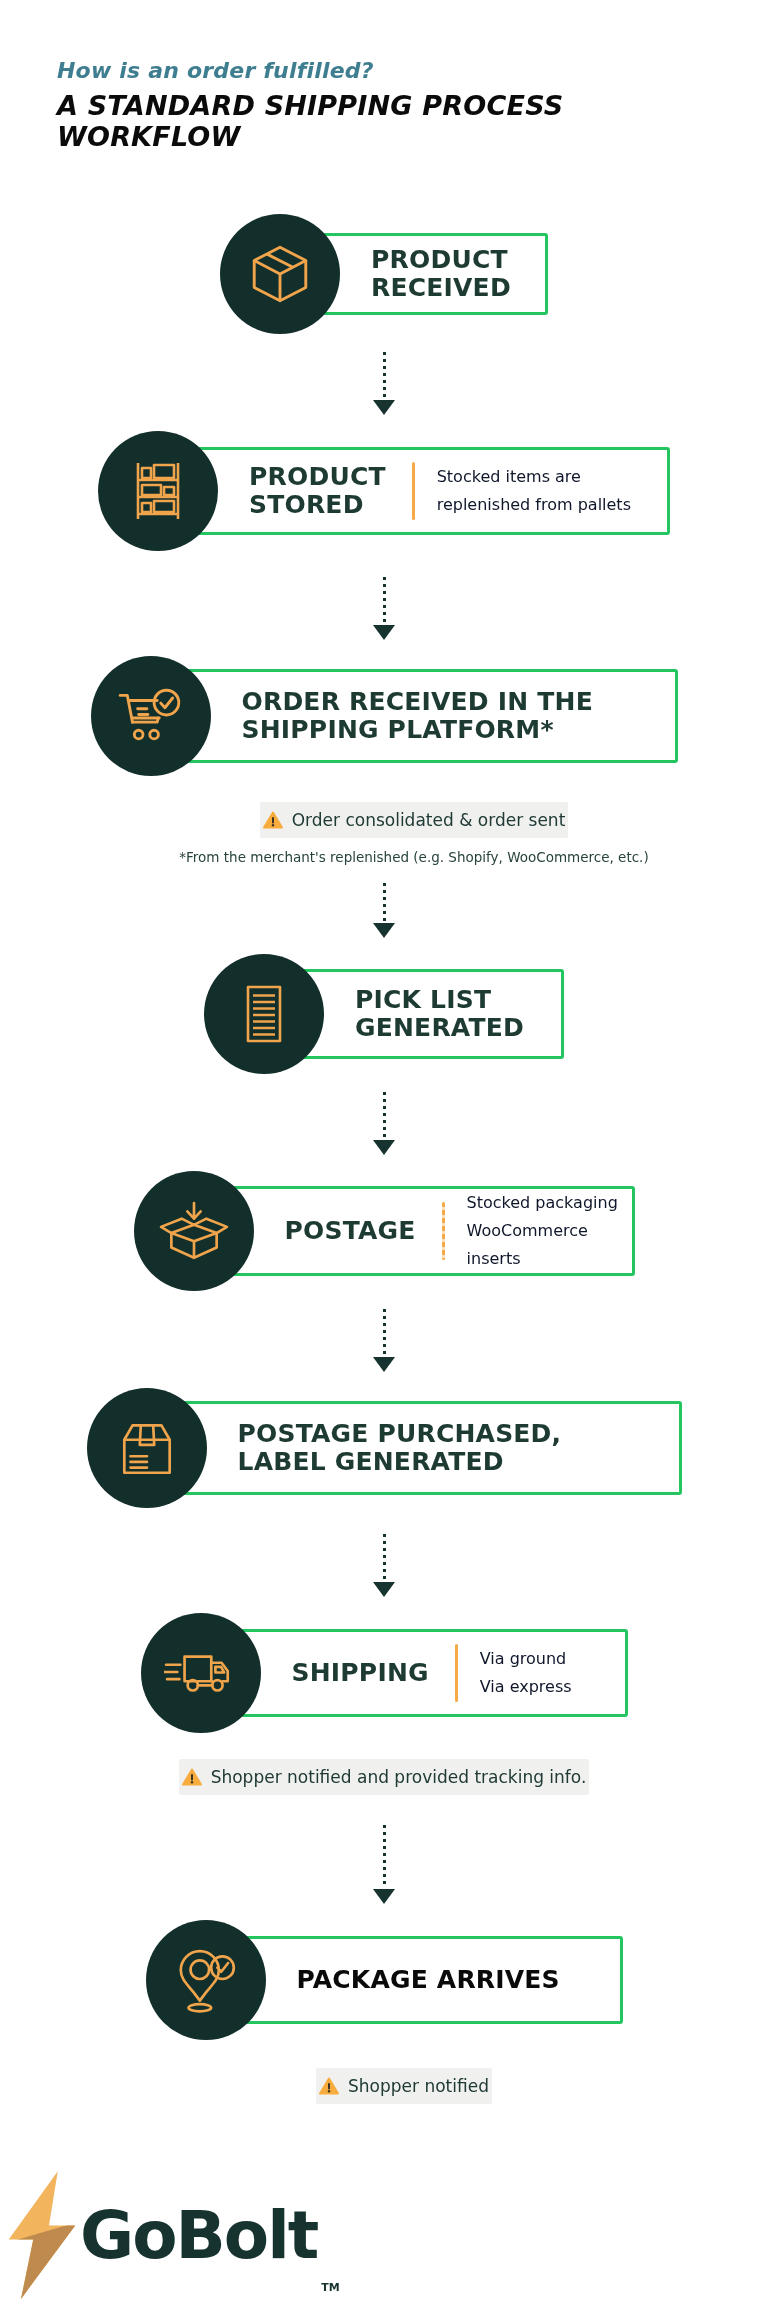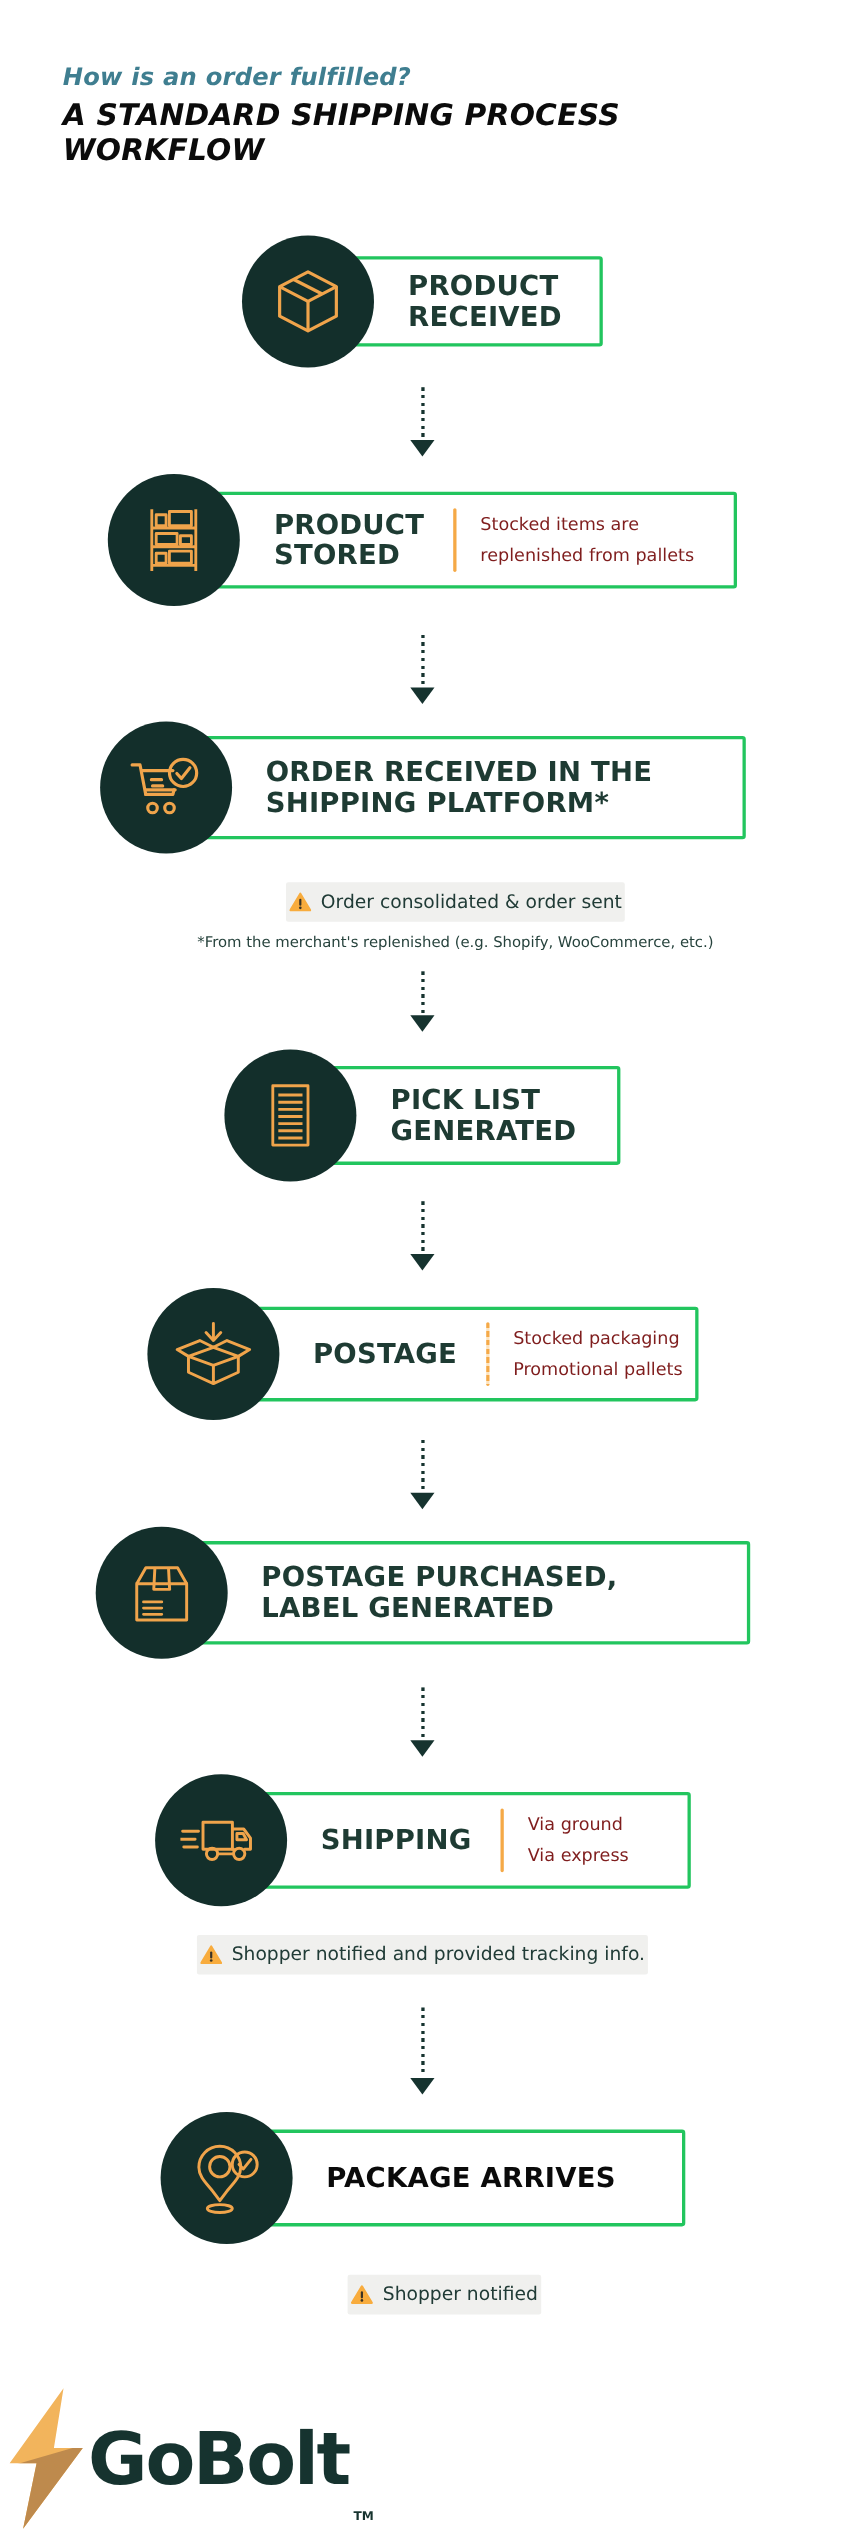--- a/index.html
+++ b/index.html
@@ -25,21 +25,21 @@
     background:#132f2b; z-index:2; margin-right:-60px;
     display:flex; align-items:center; justify-content:center;
   }
   .step-box {
     background:#fff; border:3px solid #22c55e; border-radius:3px;
     display:flex; align-items:center; padding-left:88px; min-height:84px;
     z-index:1;
   }
   .step-title { font-size:25px; font-weight:800; line-height:1.14; color:#1e3b33; letter-spacing:.2px; }
   .step-title.black { color:#0a0a0a; }
-  .step-details { font-size:16px; line-height:1.75; color:#7f1d1d; }
+  .step-details { font-size:16px; line-height:1.75; color:#0f172a; }
   .vdivider { width:3px; height:58px; background:#f5a947; border-radius:2px; margin:0 22px 0 26px; flex:0 0 3px; }
   .vdivider.dashed { background:repeating-linear-gradient(to bottom,#f5a947 0 5px,#fde3bd 5px 8px); }
 
   
   .s1 .step-box { width:268px; min-height:82px; }
   .s2 .step-box { width:512px; min-height:88px; }
   .s3 .step-box { width:527px; min-height:94px; }
   .s4 .step-box { width:300px; min-height:90px; }
   .s5 .step-box { width:441px; min-height:86px; }
   .s6 .step-box { width:535px; min-height:94px; }
@@ -217,21 +217,21 @@
           <path d="M12 34 L2 28 L22 20 L34 26 M56 34 L66 28 L46 20 L34 26"></path>
         </svg>
       </div>
       <div class="step-box">
         <div class="step-title">
           <div>POSTAGE</div>
         </div>
         <div class="vdivider dashed"></div>
         <div class="step-details">
           <div>Stocked packaging</div>
-          <div>Promotional pallets</div>
+          <div>WooCommerce inserts</div>
         </div>
       </div>
     </div>
 
     <div class="connector">
       <div class="dots"></div>
       <div class="head"></div>
     </div>
 
     <div class="step-row s6">

